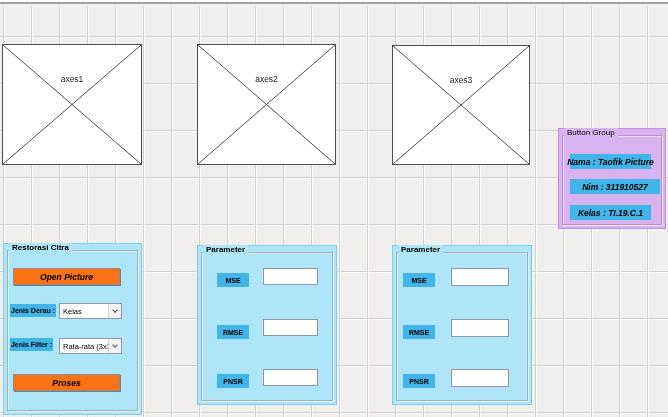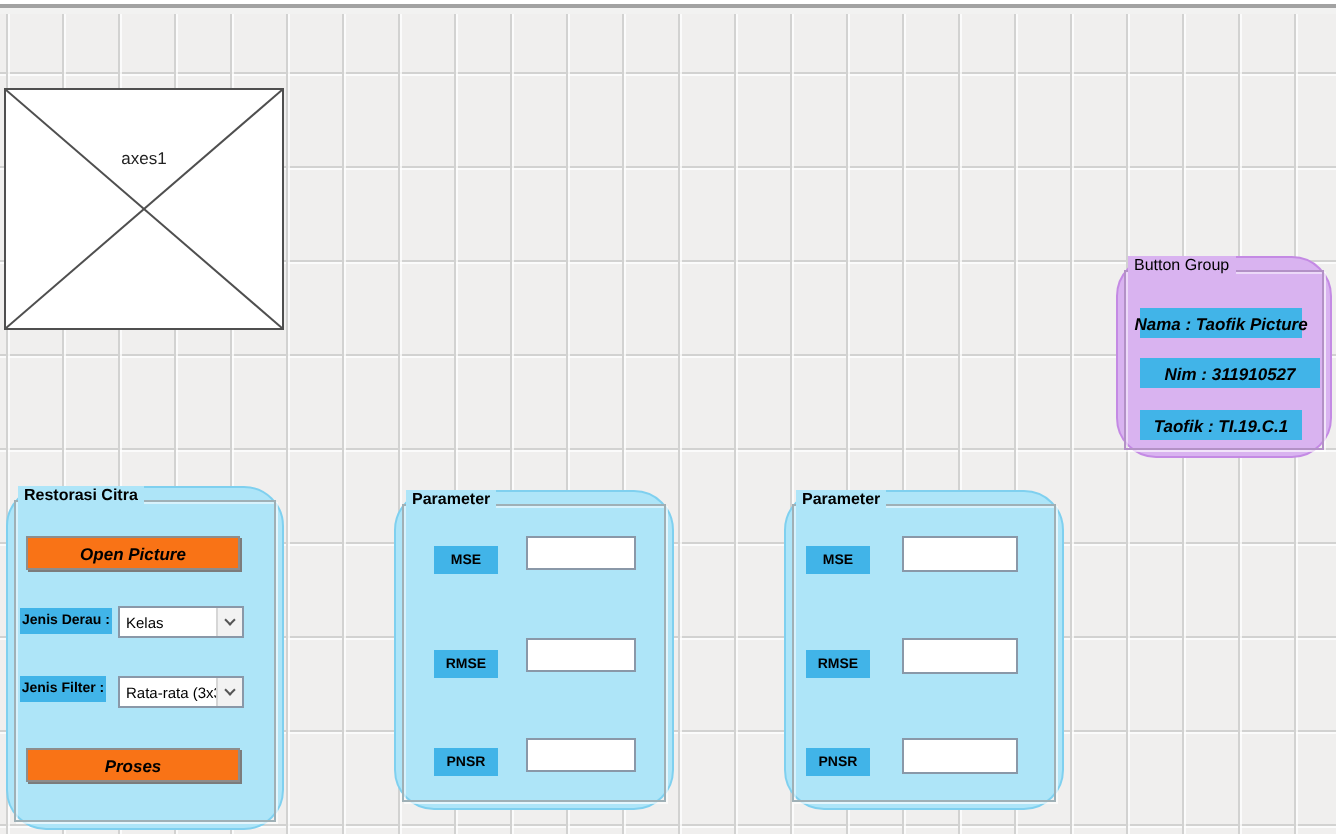--- a/index.html
+++ b/index.html
@@ -27,21 +27,21 @@
   .axes svg { position:absolute; left:0; top:0; width:100%; height:100%; display:block; }
   .axes-label {
     position:absolute; left:0; top:29px; width:100%; text-align:center;
     font-size:8.5px; color:#222;
   }
   #axes1 { left:2px;   top:44px; width:140px; height:121px; }
   #axes2 { left:197px; top:44px; width:139px; height:121px; }
   #axes3 { left:392px; top:45px; width:138px; height:120px; }
 
   
-  .gpanel { position:absolute;border-radius:20px; }
+  .gpanel { position:absolute; }
   .gpanel .etch {
     position:absolute; left:3px; right:3px; top:6px; bottom:3px;
     border:1px solid #9fb0b6;
     box-shadow: 1px 1px 0 rgba(255,255,255,.65), inset 1px 1px 0 rgba(255,255,255,.5);
     pointer-events:none;
   }
   .gpanel .ptitle {
     position:absolute; top:-1px; left:5px; padding:0 3px; z-index:2;
     font-size:8px; line-height:10px; color:#000; white-space:nowrap;
   }
@@ -117,28 +117,42 @@
   <div class="top-strip"></div>
 
   <div class="axes" id="axes1">
     <svg viewBox="0 0 100 100" preserveAspectRatio="none">
       <line x1="0" y1="0" x2="100" y2="100" stroke="#4f4f4f" stroke-width="1" vector-effect="non-scaling-stroke"></line>
       <line x1="100" y1="0" x2="0" y2="100" stroke="#4f4f4f" stroke-width="1" vector-effect="non-scaling-stroke"></line>
     </svg>
     <div class="axes-label">axes1</div>
   </div>
 
-
+  <div class="axes" id="axes2">
+    <svg viewBox="0 0 100 100" preserveAspectRatio="none">
+      <line x1="0" y1="0" x2="100" y2="100" stroke="#4f4f4f" stroke-width="1" vector-effect="non-scaling-stroke"></line>
+      <line x1="100" y1="0" x2="0" y2="100" stroke="#4f4f4f" stroke-width="1" vector-effect="non-scaling-stroke"></line>
+    </svg>
+    <div class="axes-label">axes2</div>
+  </div>
+
+  <div class="axes" id="axes3">
+    <svg viewBox="0 0 100 100" preserveAspectRatio="none">
+      <line x1="0" y1="0" x2="100" y2="100" stroke="#4f4f4f" stroke-width="1" vector-effect="non-scaling-stroke"></line>
+      <line x1="100" y1="0" x2="0" y2="100" stroke="#4f4f4f" stroke-width="1" vector-effect="non-scaling-stroke"></line>
+    </svg>
+    <div class="axes-label">axes3</div>
+  </div>
 
   <div class="gpanel purple" id="panel-group">
     <div class="etch"></div>
     <div class="ptitle">Button Group</div>
     <div class="name-label ng1">Nama : Taofik Picture</div>
     <div class="name-label ng2">Nim : 311910527</div>
-    <div class="name-label ng3">Taofik : TI.19.C.1</div>
+    <div class="name-label ng3">Kelas : TI.19.C.1</div>
   </div>
 
   <div class="gpanel blue" id="panel-restorasi">
     <div class="etch"></div>
     <div class="ptitle">Restorasi Citra</div>
 
     <button class="btn" id="open-btn">Open Picture</button>
 
     <div class="cyan-label" id="derau-label">Jenis Derau :</div>
     <div class="dropdown" id="derau-dd">

